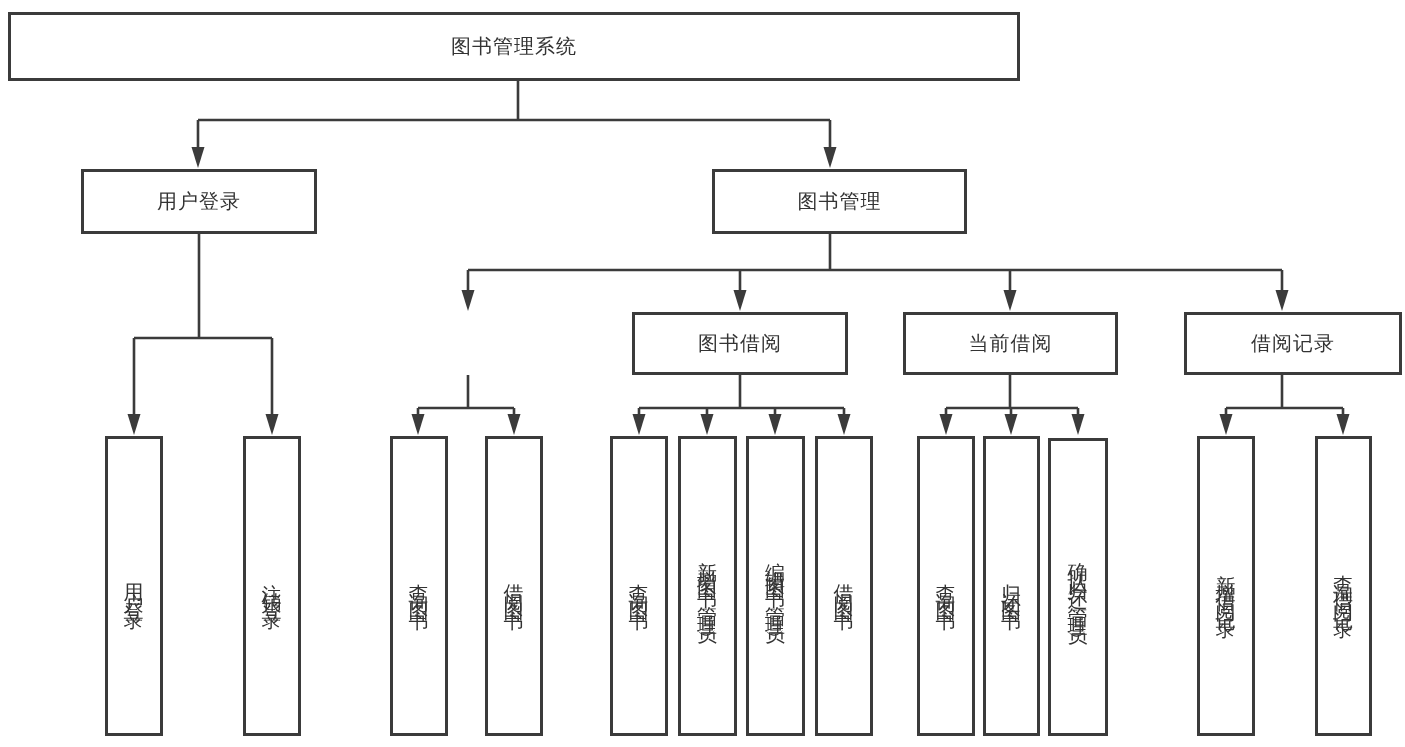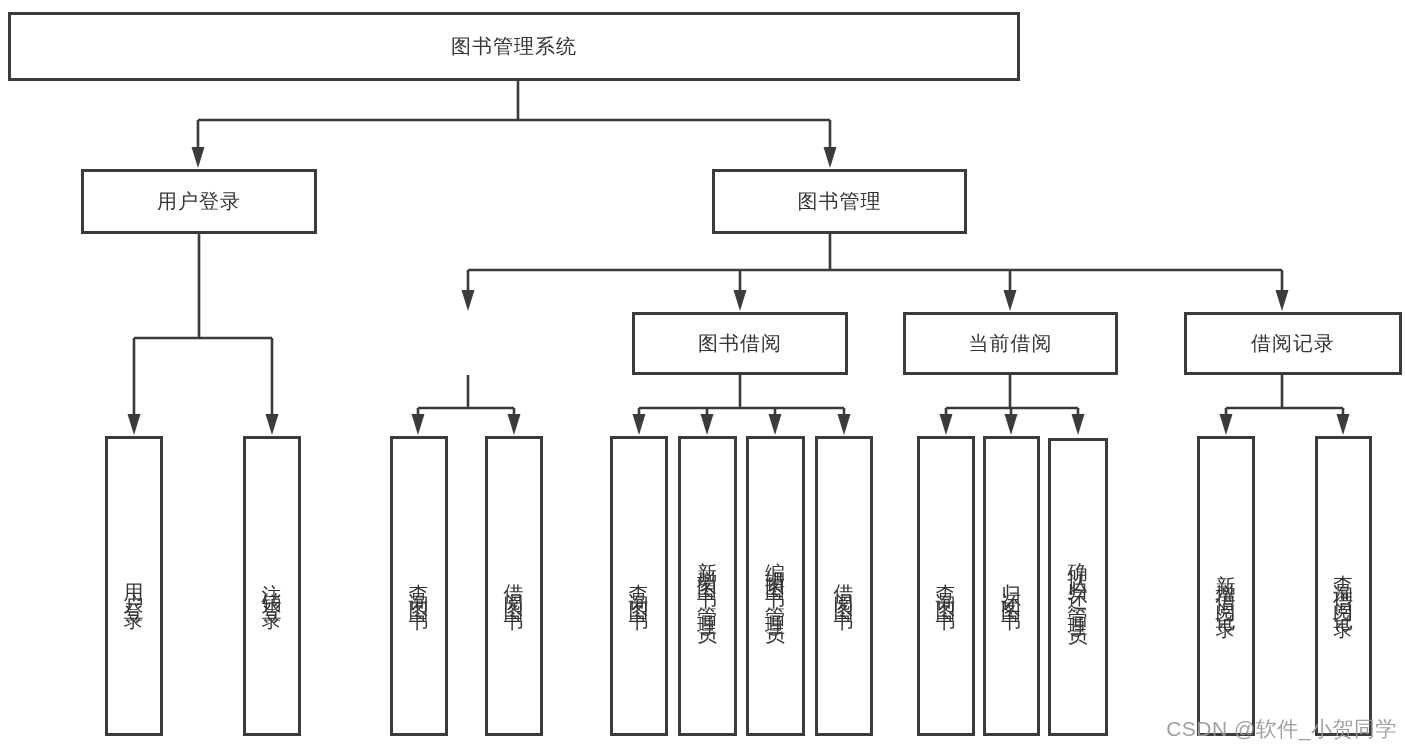--- a/index.html
+++ b/index.html
@@ -150,15 +150,14 @@
     <span>确认归还（管理员）</span>
   </div>
 
   <div class="node v" style="left:1197px; top:436px; width:58px; height:300px;">
     <span>新增借阅记录</span>
   </div>
   <div class="node v" style="left:1315px; top:436px; width:57px; height:300px;">
     <span>查询借阅记录</span>
   </div>
 
-  <div class="watermark">CSDN @软件_小贺同学</div>
 
 </div>
 
 </body></html>

